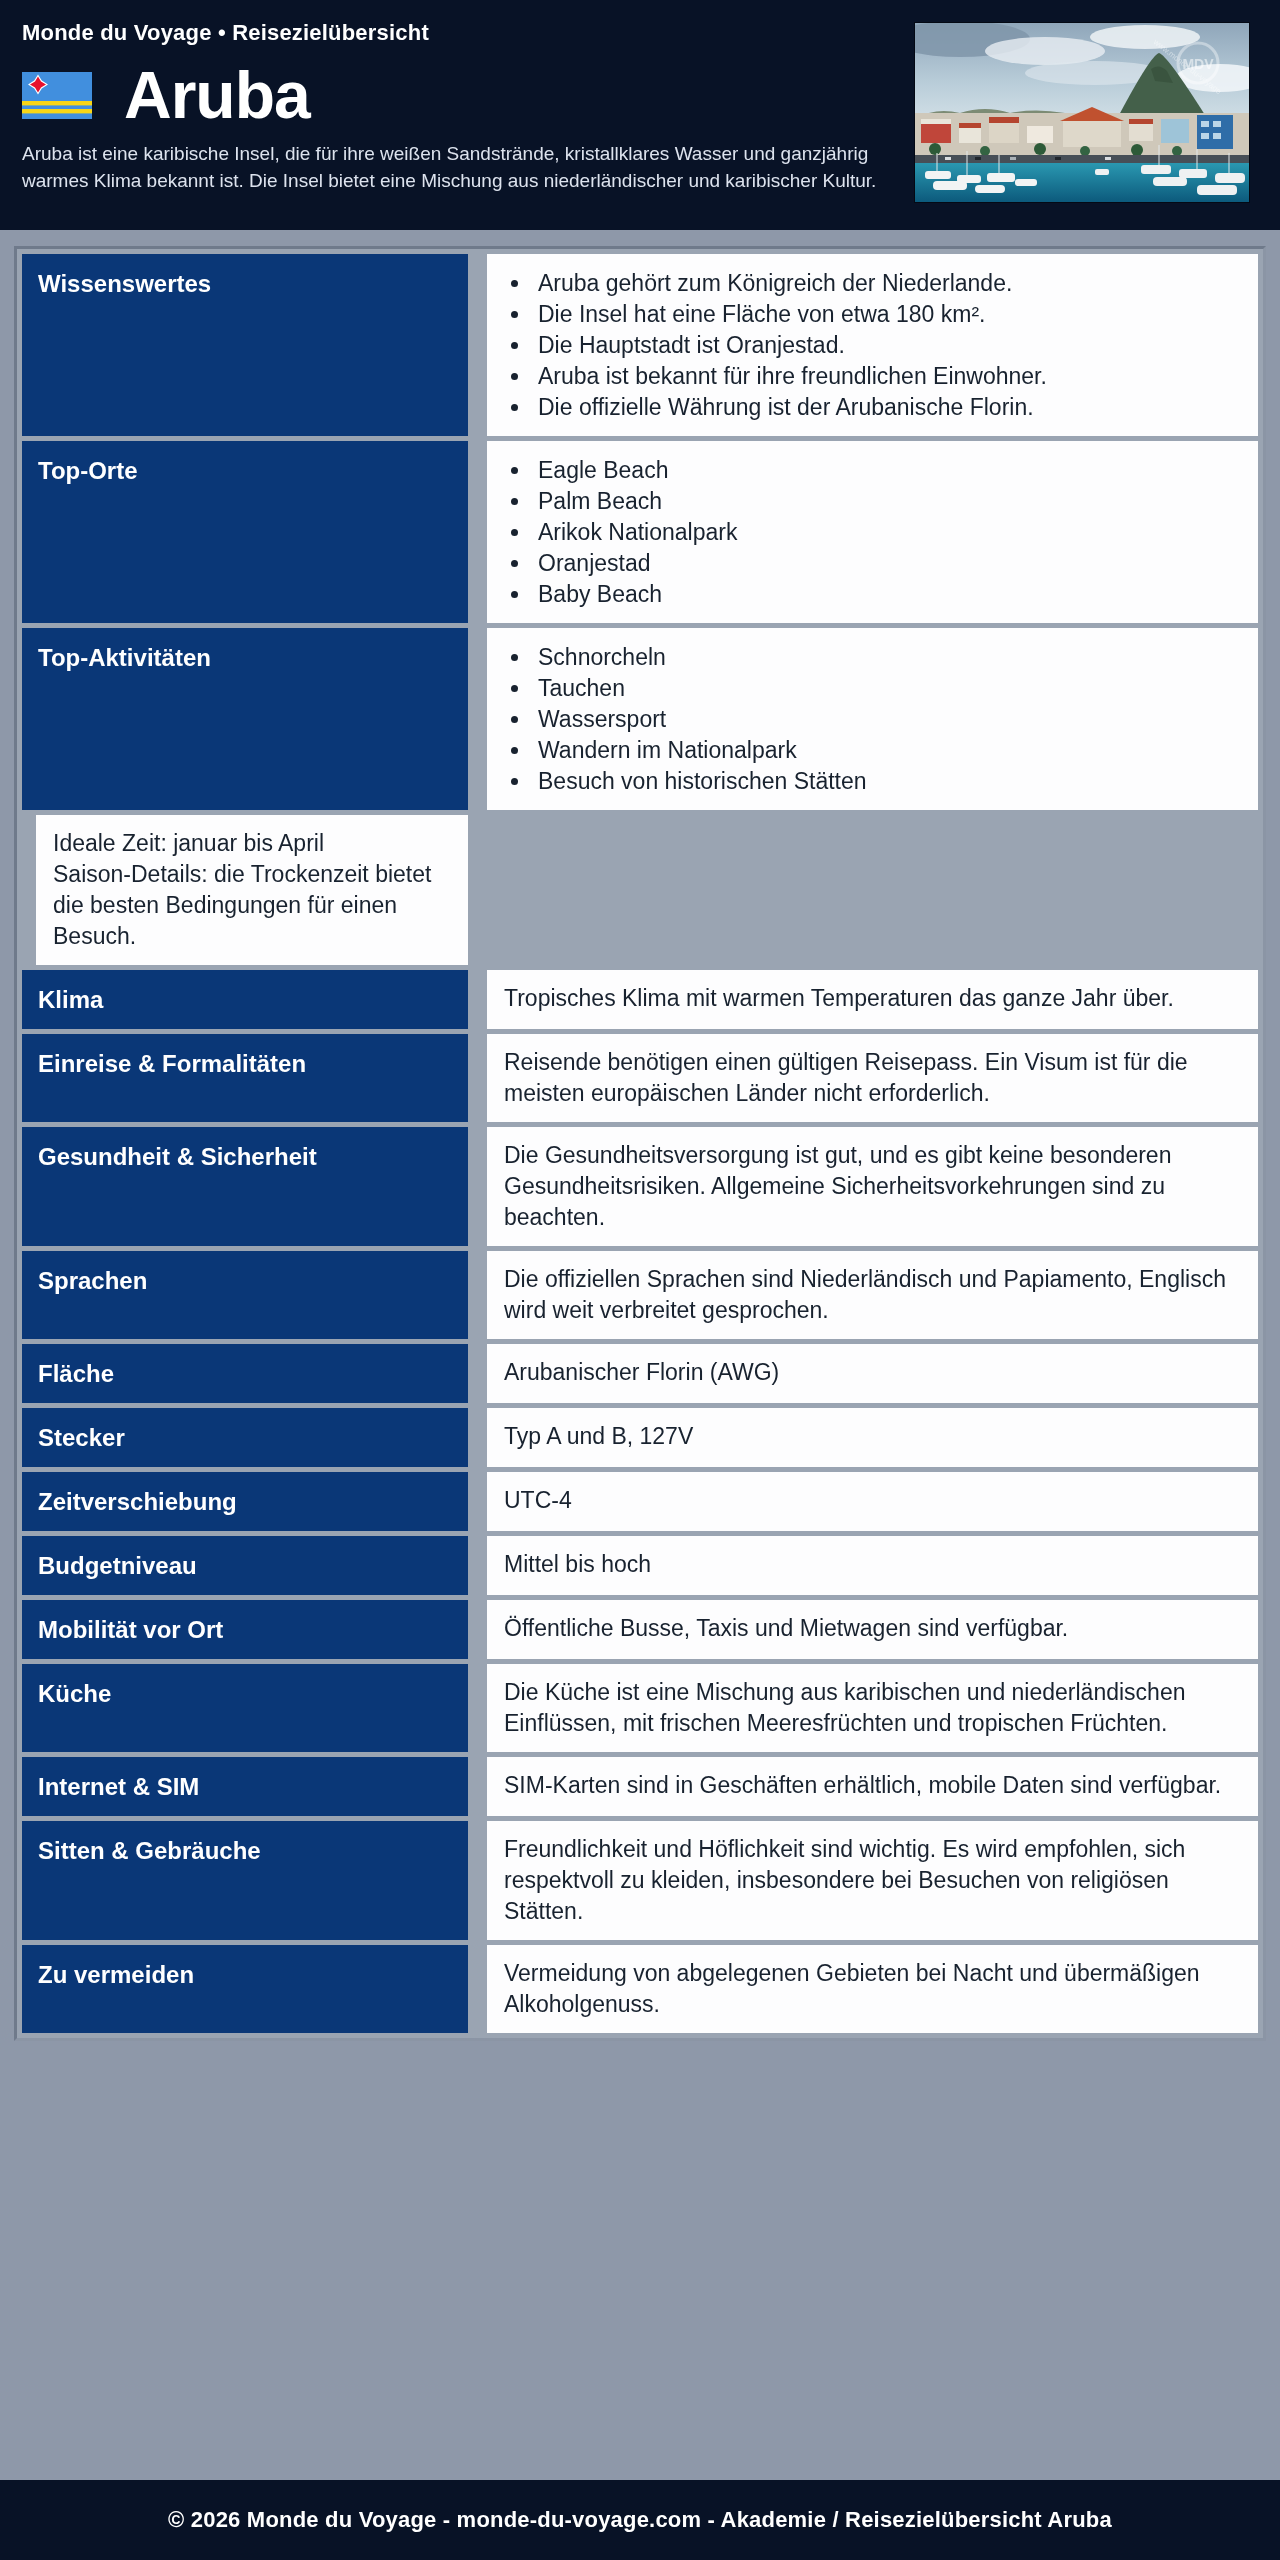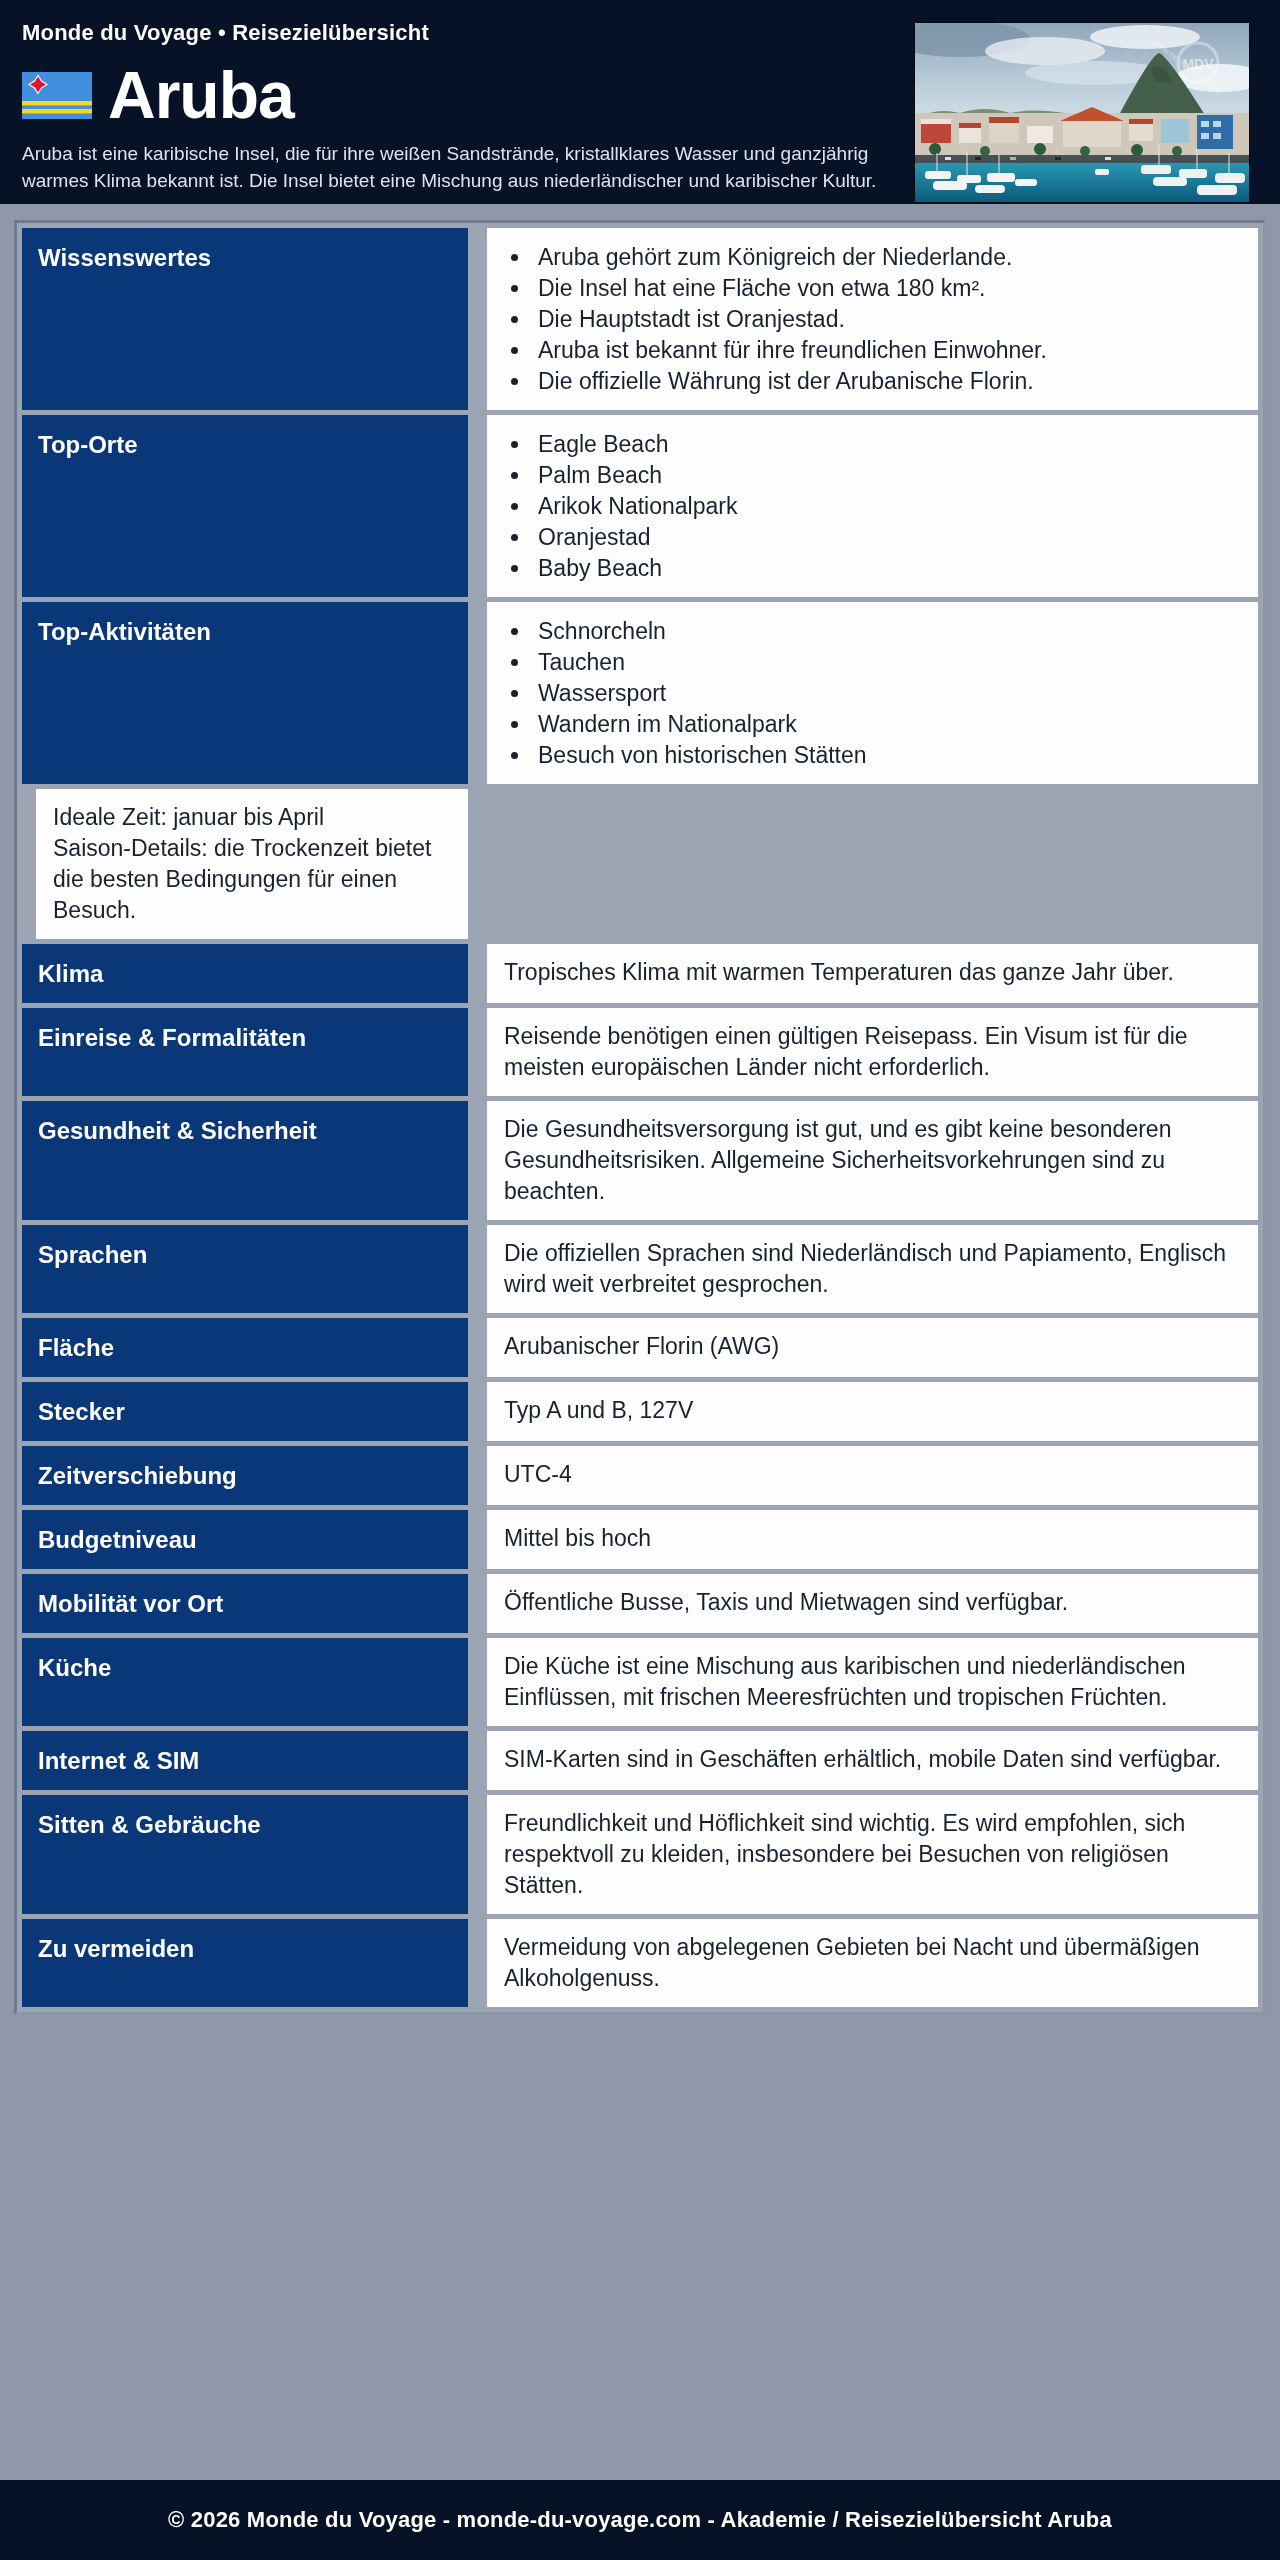--- a/index.html
+++ b/index.html
@@ -16,37 +16,37 @@
     height:2560px;
     background:var(--page-bg);
     font-family:"Liberation Sans",sans-serif;
     display:flex;
     flex-direction:column;
     overflow:hidden;
   }
   
   .header{
     background:var(--navy);
-    height:204px;
+    height:230px;
     position:relative;
     padding:20px 24px 0 22px;
     color:#fff;
     flex:0 0 auto;
   }
   .breadcrumb{
     font-size:22px;
     font-weight:bold;
     letter-spacing:.2px;
     color:#fff;
   }
   .title-row{
     display:flex;
     align-items:center;
     margin-top:16px;
-    gap:16px;
+    gap:32px;
   }
   .flag{
     width:70px;
     height:47px;
     flex:0 0 auto;
     display:block;
   }
   .page-title{
     font-size:66px;
     font-weight:bold;

